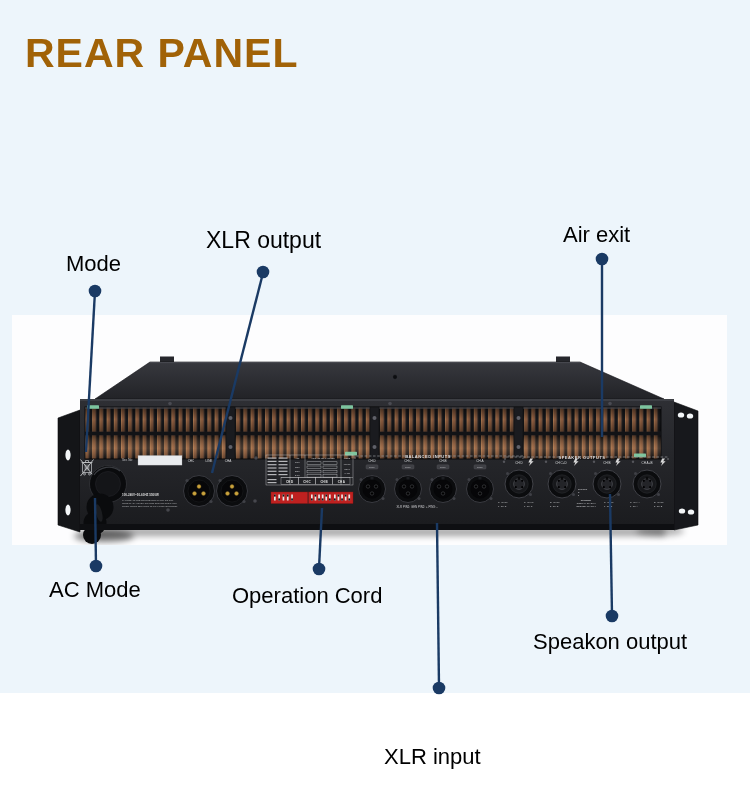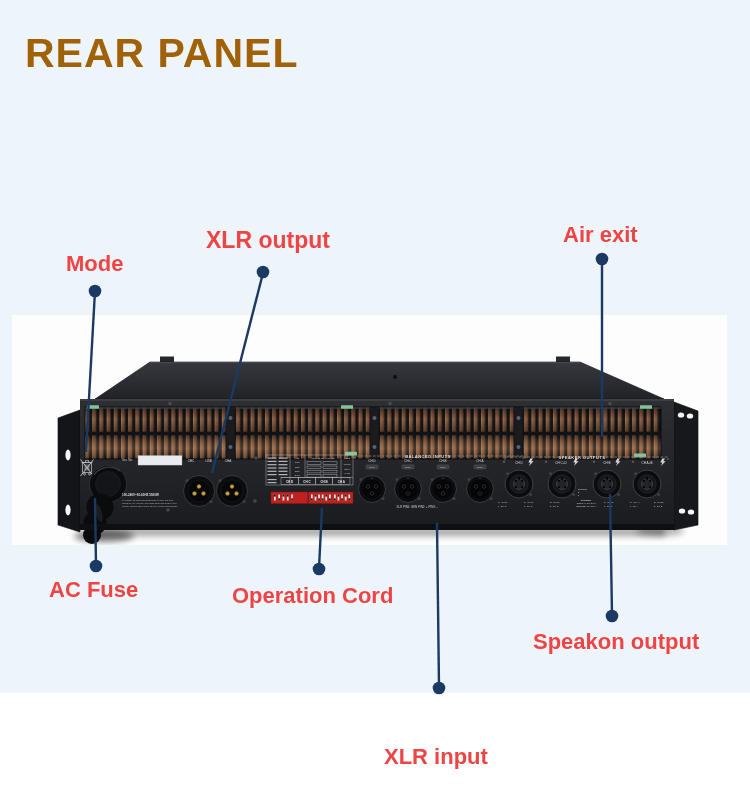--- a/index.html
+++ b/index.html
@@ -7,21 +7,21 @@
     width:750px;height:788px;position:relative;overflow:hidden;
     background:#ffffff;font-family:"Liberation Sans",sans-serif;
   }
   .bg-blue{position:absolute;left:0;top:0;width:750px;height:693px;background:#edf5fb;}
   .photo-area{position:absolute;left:12px;top:315px;width:715px;height:230px;background:#fdfdfe;}
   .page-title{
     position:absolute;left:25px;top:30px;font-size:41px;font-weight:bold;
     color:#a16207;letter-spacing:1px;
   }
   .callout{
-    position:absolute;color:#ef4444;font-size:22px;font-weight:700;white-space:nowrap;
+    position:absolute;color:#000000;font-size:22px;font-weight:400;white-space:nowrap;
   }
   .callout.big{font-size:23px;}
   .overlay{position:absolute;left:0;top:0;pointer-events:none;}
   svg text{font-family:"Liberation Sans",sans-serif;}
 </style>
 </head>
 <body>
 
 <div class="bg-blue"></div>
 <div class="photo-area"></div>
@@ -436,16 +436,16 @@
     <line x1="439" y1="687" x2="437" y2="523"></line>
       <circle cx="439" cy="688" r="6.3" stroke="none"></circle>
     <line x1="612" y1="615" x2="610" y2="494"></line>
       <circle cx="612" cy="616" r="6.3" stroke="none"></circle>
   </g>
 </svg>
 
 <div class="callout" style="left:66px;top:251px">Mode</div>
 <div class="callout big" style="left:206px;top:227px">XLR output</div>
 <div class="callout" style="left:563px;top:222px">Air exit</div>
-<div class="callout" style="left:49px;top:577px">AC Fuse</div>
+<div class="callout" style="left:49px;top:577px">AC Mode</div>
 <div class="callout" style="left:232px;top:583px">Operation Cord</div>
 <div class="callout" style="left:533px;top:629px">Speakon output</div>
 <div class="callout" style="left:384px;top:744px">XLR input</div>
 
 </body></html>

